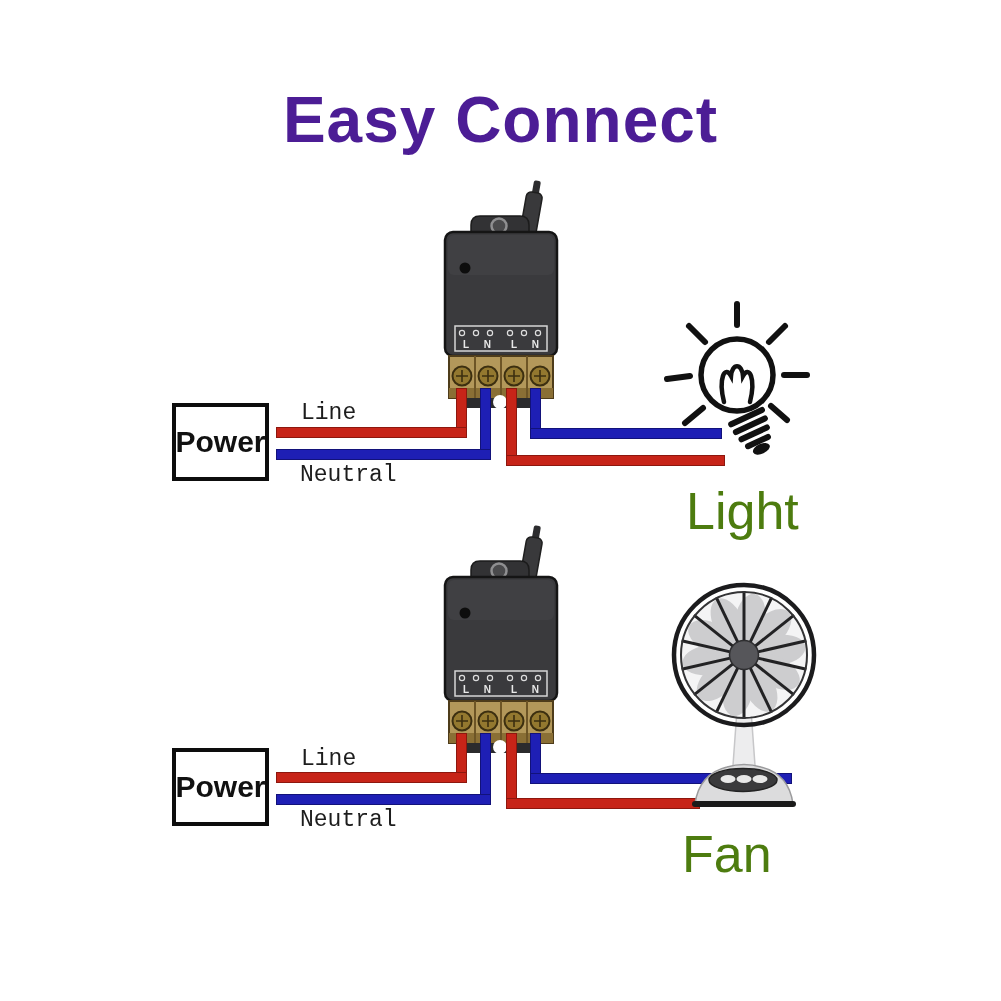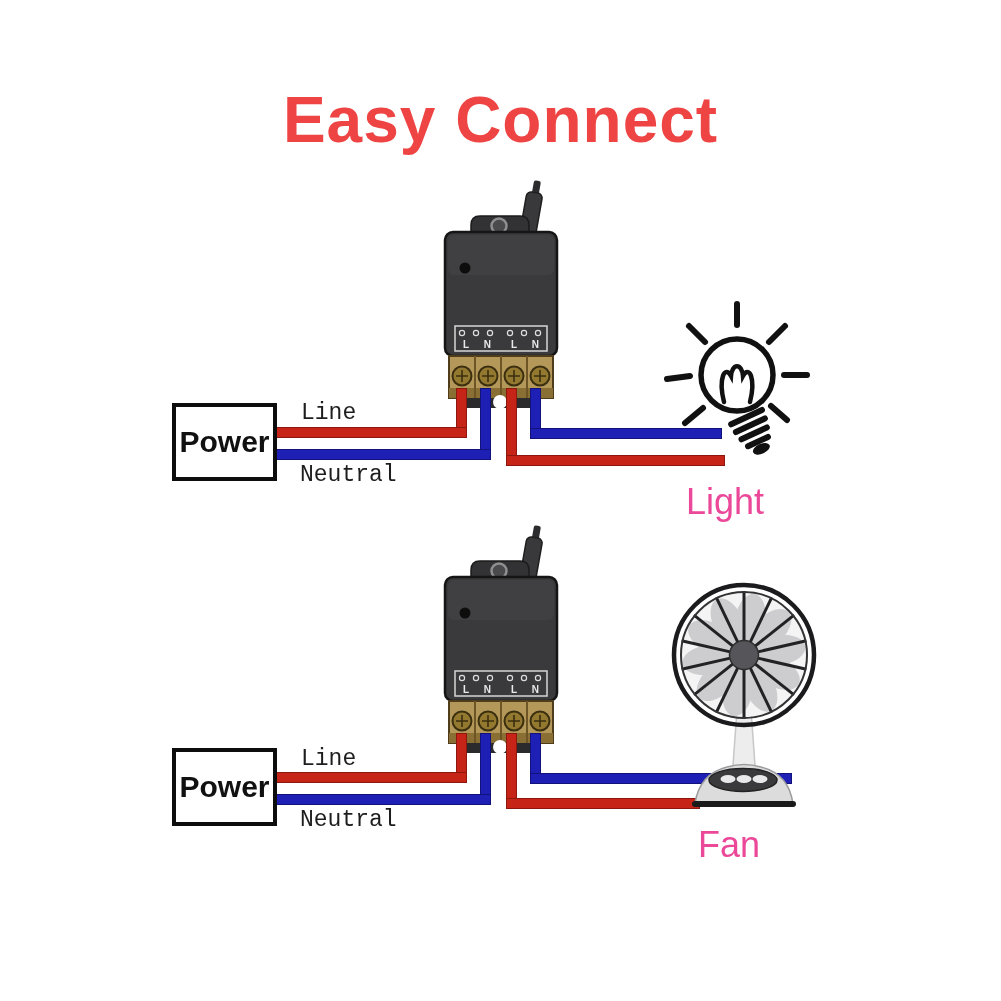--- a/index.html
+++ b/index.html
@@ -3,24 +3,24 @@
 <meta charset="utf-8">
 <style>
   html,body{margin:0;padding:0;background:#ffffff;}
   .canvas{
     position:relative;width:1001px;height:1001px;background:#ffffff;overflow:hidden;
     font-family:"Liberation Sans",sans-serif;
   }
   .abs{position:absolute;}
   .page-title{
     left:0;top:83px;width:1001px;text-align:center;
-    font-size:64px;font-weight:700;color:#ef4444;letter-spacing:1px;
+    font-size:64px;font-weight:700;color:#4c1d95;letter-spacing:1px;
   }
   .power-box{
-    width:105px;height:78px;border:4px solid #0d0d0d;background:#ffffff;
+    width:97px;height:78px;border:4px solid #0d0d0d;background:#ffffff;
     display:flex;align-items:center;justify-content:center;box-sizing:border-box;
     font-size:30px;font-weight:700;color:#111;
   }
   .power-box.c1{left:172px;top:403px;}
   .power-box.c2{left:172px;top:748px;}
   .wire-label{font-size:23px;color:#1d1d1d;font-family:Liberation Mono, monospace;}
   .lbl-line-1{left:301px;top:400px;}
   .lbl-neutral-1{left:300px;top:462px;}
   .lbl-line-2{left:301px;top:746px;}
   .lbl-neutral-2{left:300px;top:807px;}
@@ -43,23 +43,23 @@
   .w2-neutral-v{left:480px;top:733px;width:11px;height:72px;}
   .w2-loadred-v{left:506px;top:733px;width:11px;height:76px;}
   .w2-loadred-h{left:506px;top:798px;width:194px;height:11px;}
   .w2-loadblue-v{left:530px;top:733px;width:11px;height:51px;}
   .w2-loadblue-h{left:530px;top:773px;width:262px;height:11px;}
   .relay-svg{width:134px;height:230px;}
   .relay-svg.c1{left:433px;top:180px;}
   .relay-svg.c2{left:433px;top:525px;}
   .bulb-svg{left:645px;top:280px;width:190px;height:210px;}
   .fan-svg{left:655px;top:565px;width:200px;height:245px;}
-  .load-label{font-size:36px;color:#ec4899;}
+  .load-label{font-size:52px;color:#4d7c0f;}
   .lbl-light{left:686px;top:481px;}
-  .lbl-fan{left:698px;top:824px;}
+  .lbl-fan{left:682px;top:824px;}
 </style>
 </head>
 <body>
 
 <div class="canvas">
 
   <div class="abs page-title">Easy Connect</div>
 
   <div>
 

